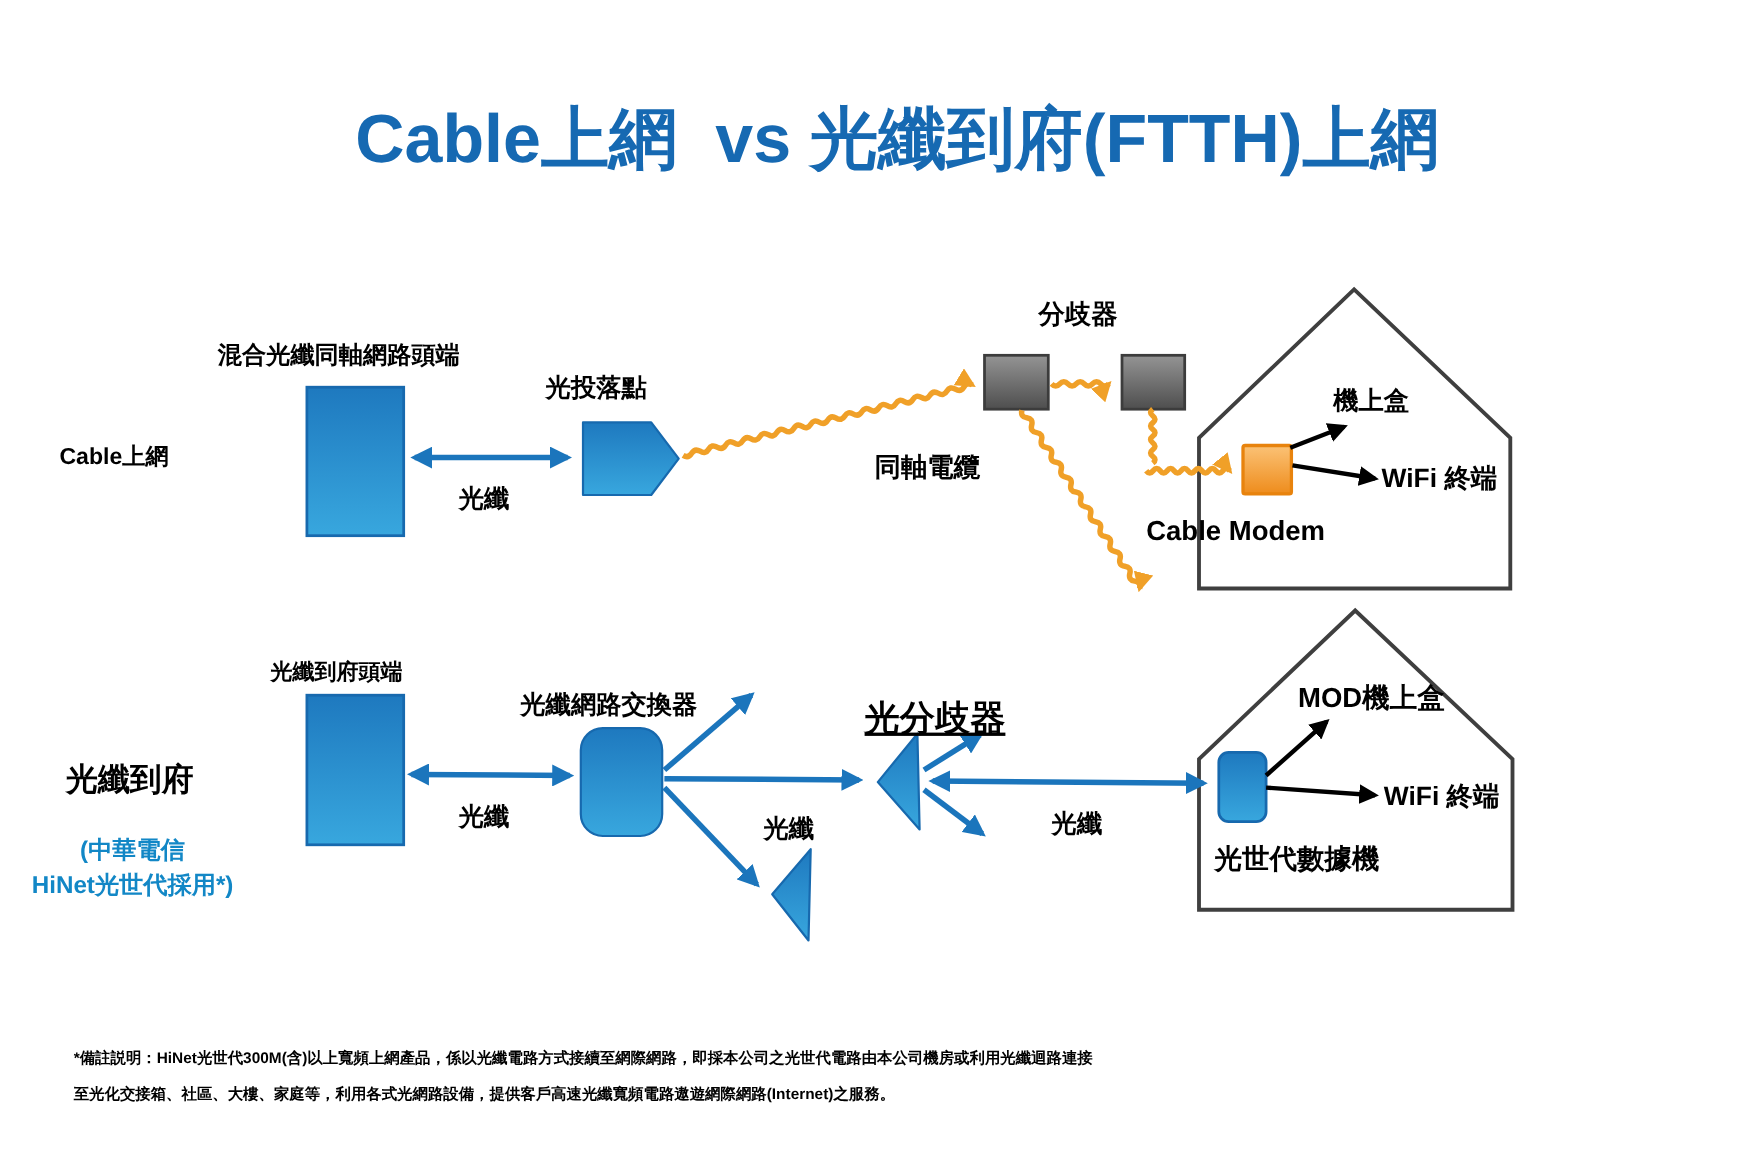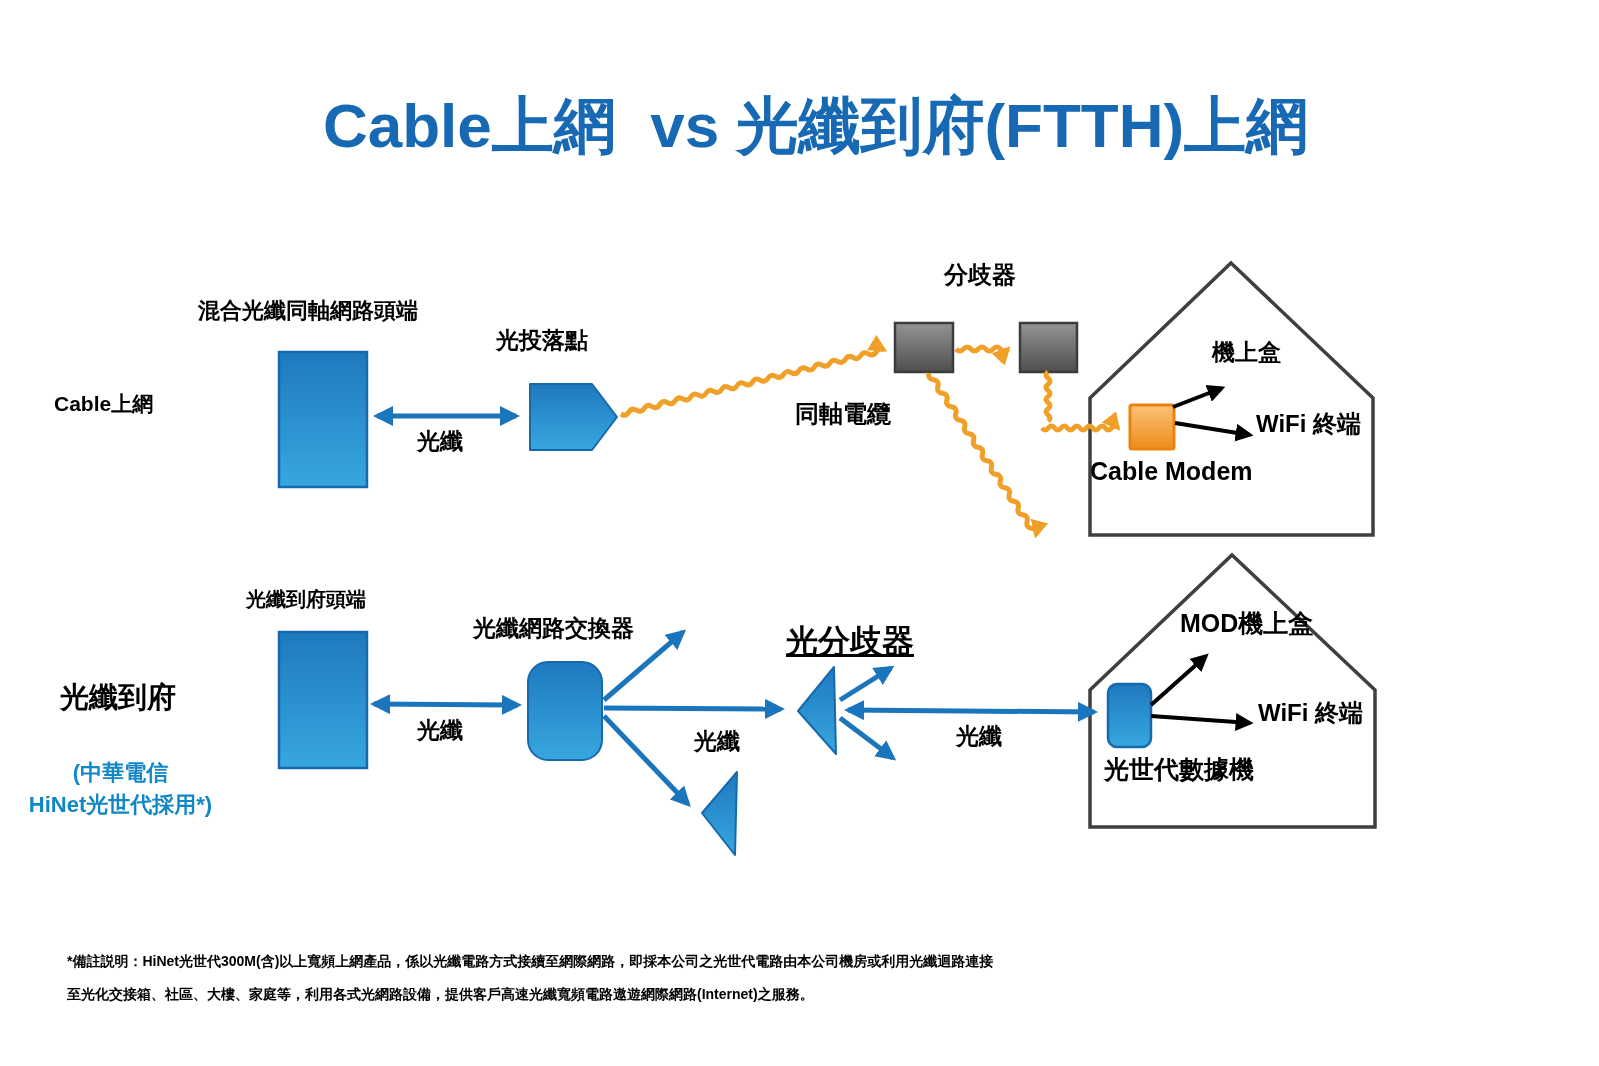--- a/index.html
+++ b/index.html
@@ -4,20 +4,21 @@
 <style>
   html,body{margin:0;padding:0;}
   body{
     width:1599px;height:1066px;position:relative;overflow:hidden;background:#ffffff;
     font-family:"Liberation Sans","DejaVu Sans",sans-serif;
   }
   svg{position:absolute;left:0;top:0;}
   .lbl{
     position:absolute;font-weight:bold;color:#000;white-space:pre;line-height:1.1;
     font-family:"Liberation Sans","DejaVu Sans",sans-serif;
+    margin-top:12px;
   }
   .title{
     position:absolute;left:0;right:0;top:84px;text-align:center;
     font-size:62px;font-weight:bold;white-space:pre;letter-spacing:0px;
   }
   .note{
     position:absolute;left:18px;top:757px;width:205px;text-align:center;
     font-weight:700;font-size:22px;line-height:32px;white-space:pre;
   }
   .footnote{position:absolute;left:67px;font-size:14px;font-weight:bold;color:#000;white-space:pre;}
@@ -88,21 +89,21 @@
 <div class="title" style="color: rgb(22, 105, 178); margin-left: 32px;">Cable上網  vs 光纖到府(FTTH)上網</div>
 
 <div class="lbl" style="left:54px;top:392px;font-size:21px;">Cable上網</div>
 <div class="lbl" style="left:198px;top:299px;font-size:22px;">混合光纖同軸網路頭端</div>
 <div class="lbl" style="left:417px;top:429px;font-size:23px;">光纖</div>
 <div class="lbl" style="left:496px;top:328px;font-size:23px;">光投落點</div>
 <div class="lbl" style="left:944px;top:262px;font-size:24px;">分歧器</div>
 <div class="lbl" style="left:795px;top:401px;font-size:24px;">同軸電纜</div>
 <div class="lbl" style="left:1212px;top:340px;font-size:23px;">機上盒</div>
 <div class="lbl" style="left:1256px;top:411px;font-size:24px;">WiFi 終端</div>
-<div class="lbl" style="left:1090px;top:458px;font-size:25px;">Cable Modem</div>
+<div class="lbl" style="left:1042px;top:458px;font-size:25px;">Cable Modem</div>
 
 <div class="lbl" style="left:60px;top:682px;font-size:29px;">光纖到府</div>
 <div class="note" style="color: rgb(18, 135, 198);"><span>(中華電信</span><br><span>HiNet光世代採用*)</span></div>
 <div class="lbl" style="left:246px;top:588px;font-size:20px;">光纖到府頭端</div>
 <div class="lbl" style="left:473px;top:616px;font-size:23px;">光纖網路交換器</div>
 <div class="lbl" style="left:417px;top:718px;font-size:23px;">光纖</div>
 <div class="lbl" style="left:786px;top:624px;font-size:32px;text-decoration:underline;">光分歧器</div>
 <div class="lbl" style="left:694px;top:729px;font-size:23px;">光纖</div>
 <div class="lbl" style="left:956px;top:724px;font-size:23px;">光纖</div>
 <div class="lbl" style="left:1180px;top:610px;font-size:25px;">MOD機上盒</div>

